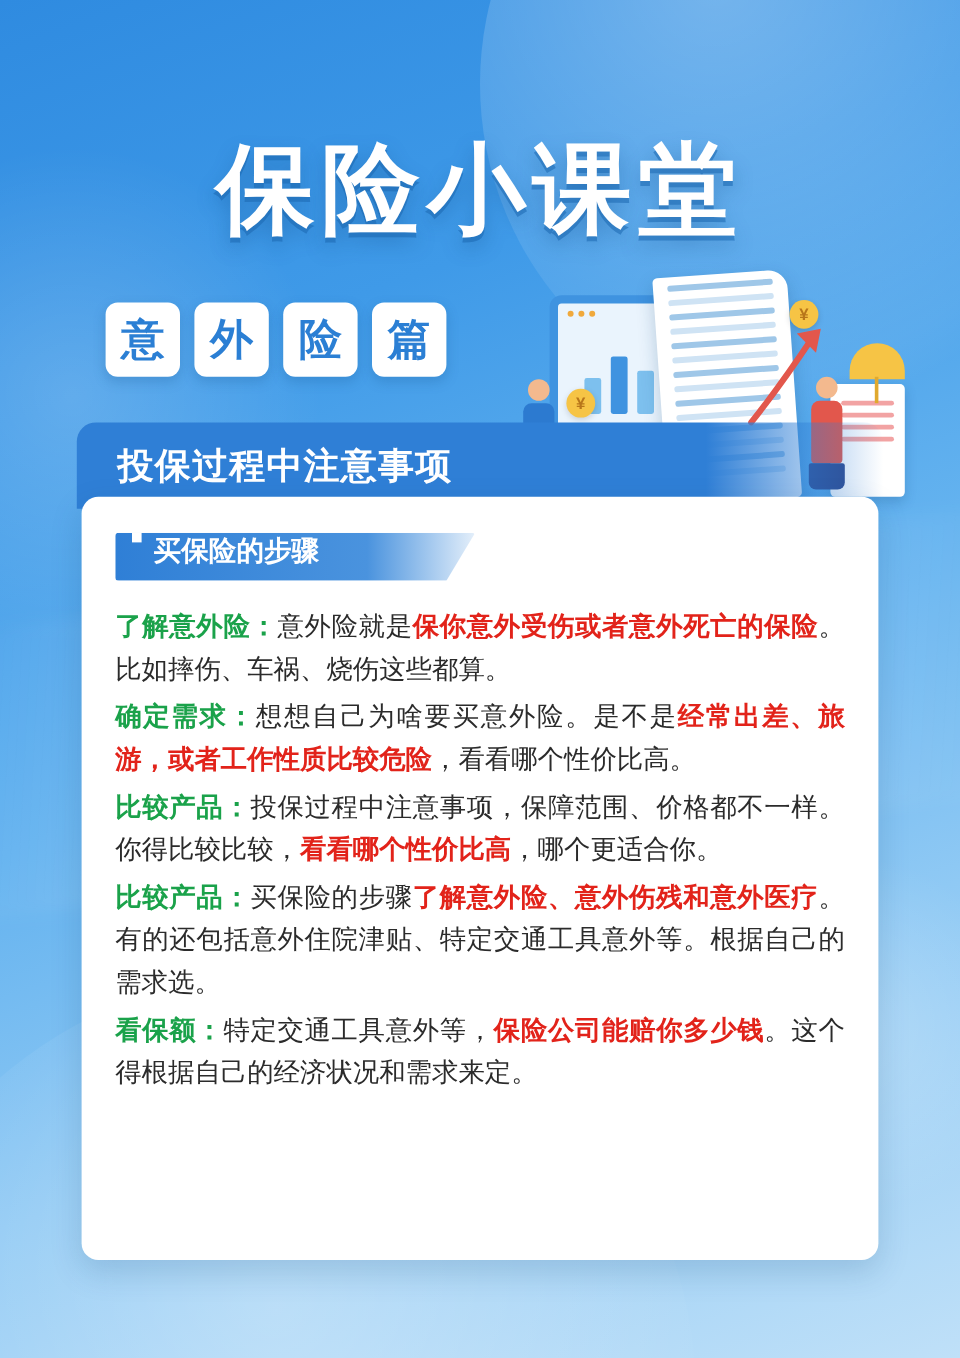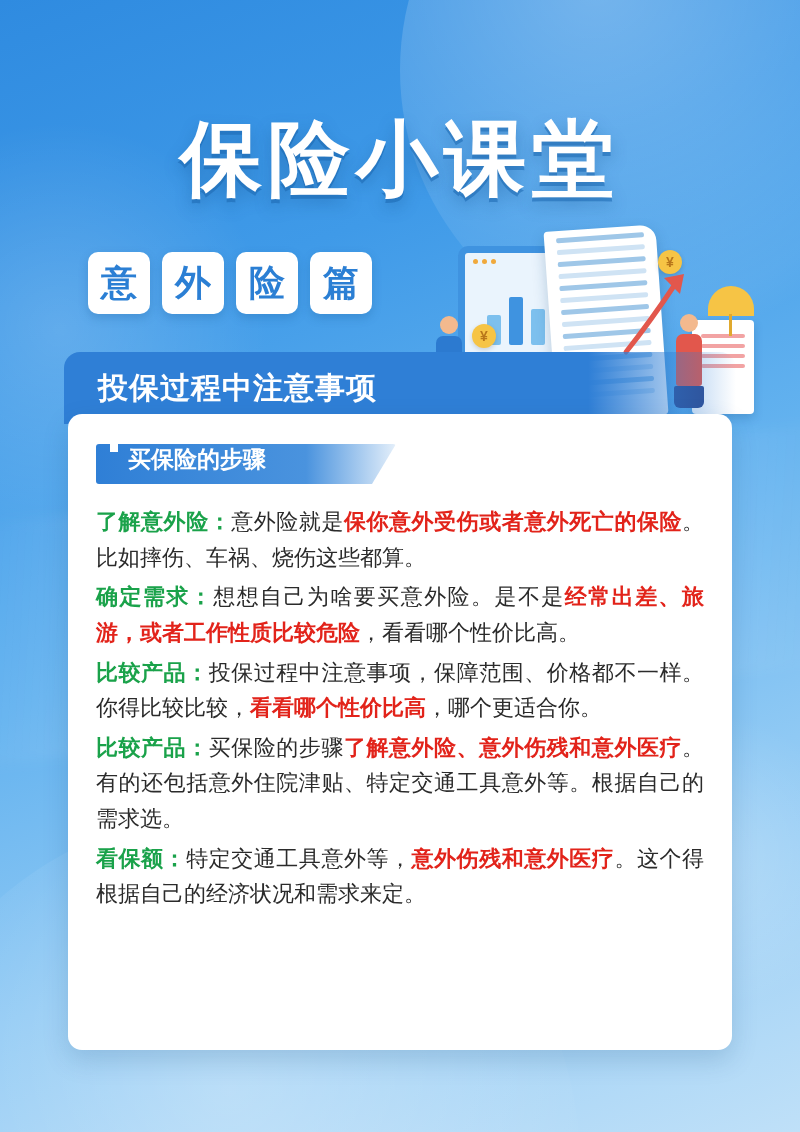--- a/index.html
+++ b/index.html
@@ -399,18 +399,18 @@
       <p>
         <span class="lead">确定需求：</span><span>想想自己为啥要买意外险。是不是</span><span class="hl">经常出差、旅游，或者工作性质比较危险</span><span>，看看哪个性价比高。</span>
       </p>
       <p>
         <span class="lead">比较产品：</span><span>投保过程中注意事项，保障范围、价格都不一样。你得比较比较，</span><span class="hl">看看哪个性价比高</span><span>，哪个更适合你。</span>
       </p>
       <p>
         <span class="lead">比较产品：</span><span>买保险的步骤</span><span class="hl">了解意外险、意外伤残和意外医疗</span><span>。有的还包括意外住院津贴、特定交通工具意外等。根据自己的需求选。</span>
       </p>
       <p>
-        <span class="lead">看保额：</span><span>特定交通工具意外等，</span><span class="hl">意外伤残和意外医疗</span><span>。这个得根据自己的经济状况和需求来定。</span>
+        <span class="lead">看保额：</span><span>特定交通工具意外等，</span><span class="hl">保险公司能赔你多少钱</span><span>。这个得根据自己的经济状况和需求来定。</span>
       </p>
     </div>
   </div>
 
 </div>
 
 </body></html>

